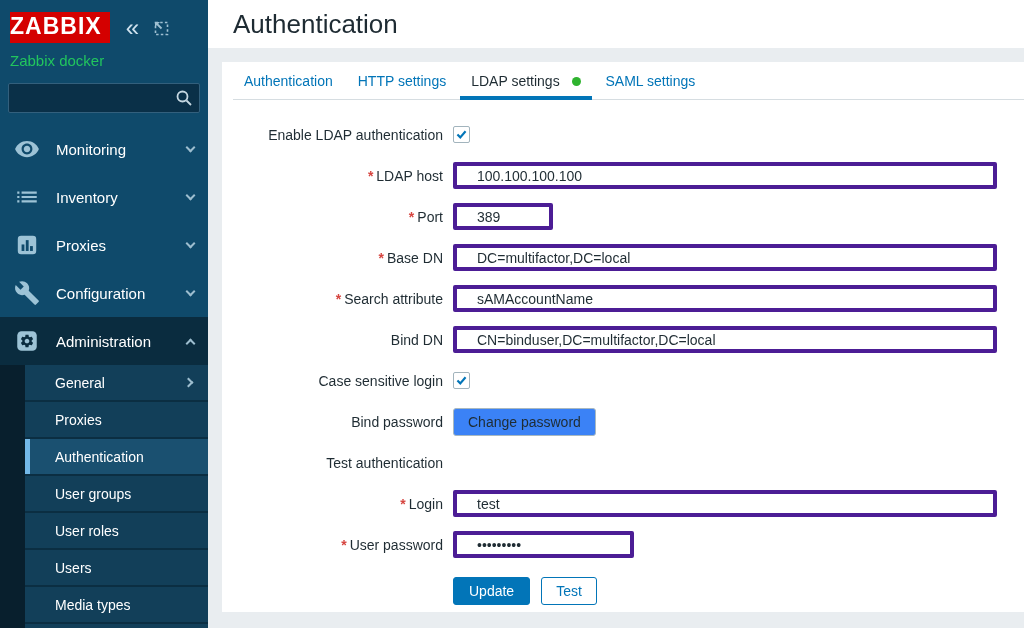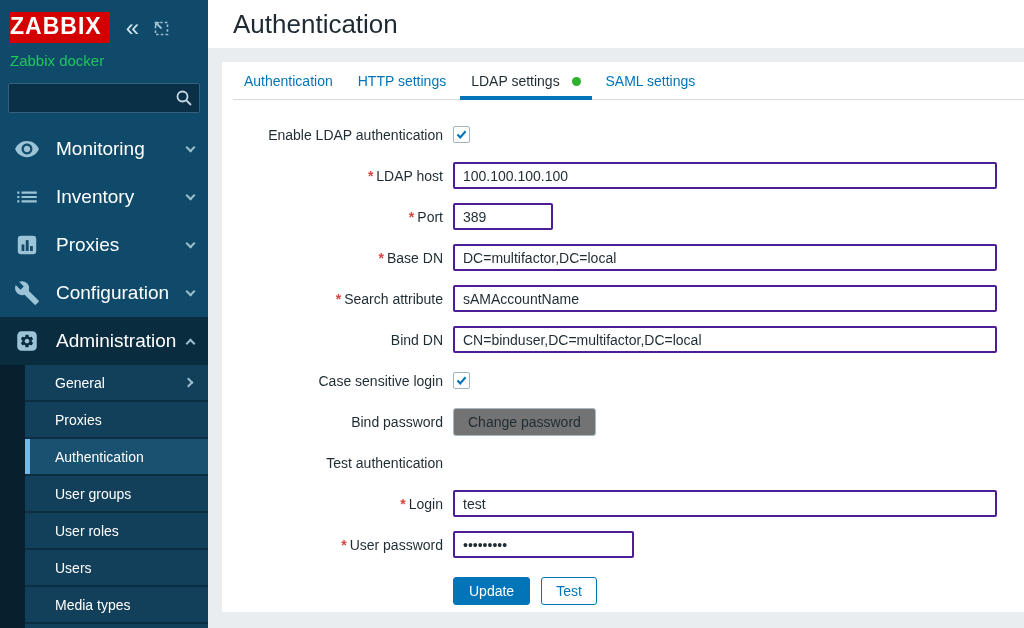--- a/index.html
+++ b/index.html
@@ -15,21 +15,21 @@
   .expand-ic { margin-left:12px; cursor:pointer; display:inline-flex; }
   .subtitle { color:#22c55e; font-size:15px; margin:9px 0 0 2px; height:18px; }
   .search-wrap { position:relative; margin-top:13px; }
   .search-input { width:100%; height:30px; background:#0a3048; border:1px solid #33607d; border-radius:2px; color:#dce8ef; font-size:14px; padding:0 30px 0 8px; outline:none; }
   .search-ic { position:absolute; right:7px; top:6px; }
 
   .menu { margin-top:12px; }
   .menu-item { height:48px; display:flex; align-items:center; padding:0 14px; cursor:pointer; }
   .menu-item.active { background:#0a2c3f; }
   .mi-icon { width:26px; height:26px; margin-right:16px; flex-shrink:0; }
-  .mi-label { color:#fff; font-size:19px; flex:1; }
+  .mi-label { color:#fff; font-size:15px; flex:1; }
   .chev { width:7px; height:7px; border-right:2px solid #9dbecf; border-bottom:2px solid #9dbecf; display:inline-block; }
   .chev.down { transform:rotate(45deg); margin-top:-4px; }
   .chev.up { transform:rotate(-135deg); margin-top:4px; }
   .chev.right { transform:rotate(-45deg); }
 
   .submenu { background:#081f2d; }
   .submenu-item { margin-left:25px; height:37px; background:#123f59; border-bottom:2px solid #0b2e42; display:flex; align-items:center; padding:0 16px 0 30px; position:relative; cursor:pointer; }
   .submenu-item .sm-label { color:#fff; font-size:14px; flex:1; }
   .submenu-item.selected { background:#1a5070; }
   .submenu-item.selected::before { content:""; position:absolute; left:0; top:0; bottom:0; width:5px; background:#72b8e8; }
@@ -45,24 +45,24 @@
   .tab { font-size:14px; color:#0275b8; line-height:38px; padding:0 11px; margin-right:3px; position:relative; cursor:pointer; white-space:nowrap; }
   .tab.active { color:#1f2c33; cursor:default; }
   .tab.active::after { content:""; position:absolute; left:0; right:0; bottom:-1px; height:4px; background:#0275b8; }
   .status-dot { display:inline-block; width:9px; height:9px; border-radius:50%; background:#2fb32f; margin-left:8px; }
 
   .form { padding-top:14px; }
   .frow { display:flex; align-items:center; min-height:41px; }
   .flabel { width:231px; padding-right:10px; text-align:right; font-size:14px; color:#1f2c33; flex-shrink:0; }
   .req-mark { color:#d64540; font-weight:bold; margin-right:3px; }
   .fctrl { display:flex; align-items:center; }
-  input.txt { height:27px; border:2px solid #4c1d95; border-radius:2px; font-size:14px; color:#1f2c33; padding:0 8px; font-family:"Liberation Sans", sans-serif; outline:none; background:#fff; }
+  input.txt { height:27px; border:4px solid #4c1d95; border-radius:2px; font-size:14px; color:#1f2c33; padding:0 20px; font-family:"Liberation Sans", sans-serif; outline:none; background:#fff; }
   .w-wide { width:544px; } .w-narrow { width:100px; } .w-med { width:181px; }
   .checkbox { width:17px; height:17px; border:1px solid #a2b4bd; border-radius:2px; background:#fff; display:flex; align-items:center; justify-content:center; cursor:pointer; }
-  .btn-secondary { height:28px; background:#737373; border:1px solid #a8b8c0; border-radius:3px; color:#1f2c33; font-size:14px; padding:0 14px; cursor:pointer; font-family:"Liberation Sans", sans-serif; }
+  .btn-secondary { height:28px; background:#3b82f6; border:1px solid #a8b8c0; border-radius:3px; color:#1f2c33; font-size:14px; padding:0 14px; cursor:pointer; font-family:"Liberation Sans", sans-serif; }
   .static-val { font-size:14px; color:#1f2c33; }
   .actions { margin-top:5px; }
   .btn-primary { height:28px; background:#0275b8; border:1px solid #0275b8; border-radius:3px; color:#fff; font-size:14px; padding:0 15px; cursor:pointer; font-family:"Liberation Sans", sans-serif; }
   .btn-outline { height:28px; background:#fff; border:1px solid #0275b8; border-radius:3px; color:#0275b8; font-size:14px; padding:0 14px; margin-left:11px; cursor:pointer; font-family:"Liberation Sans", sans-serif; }
 </style>
 </head>
 <body>
 
 <div class="sidebar">
   <div class="side-header">

